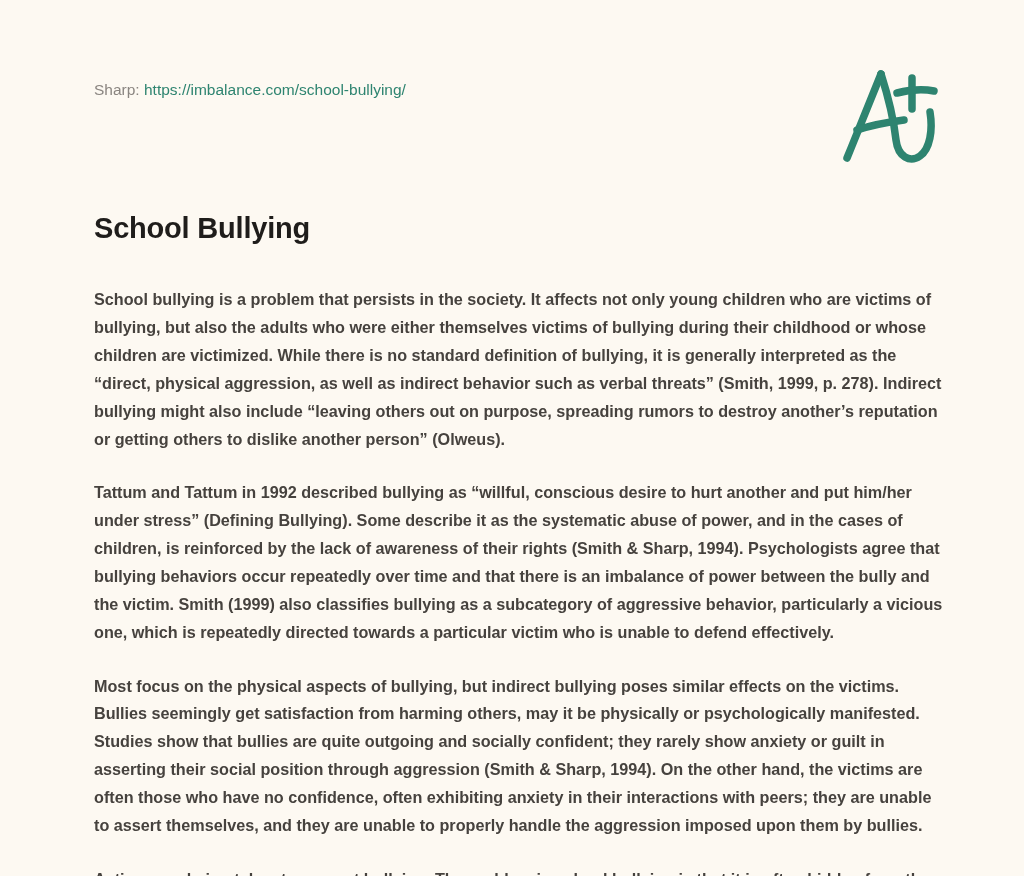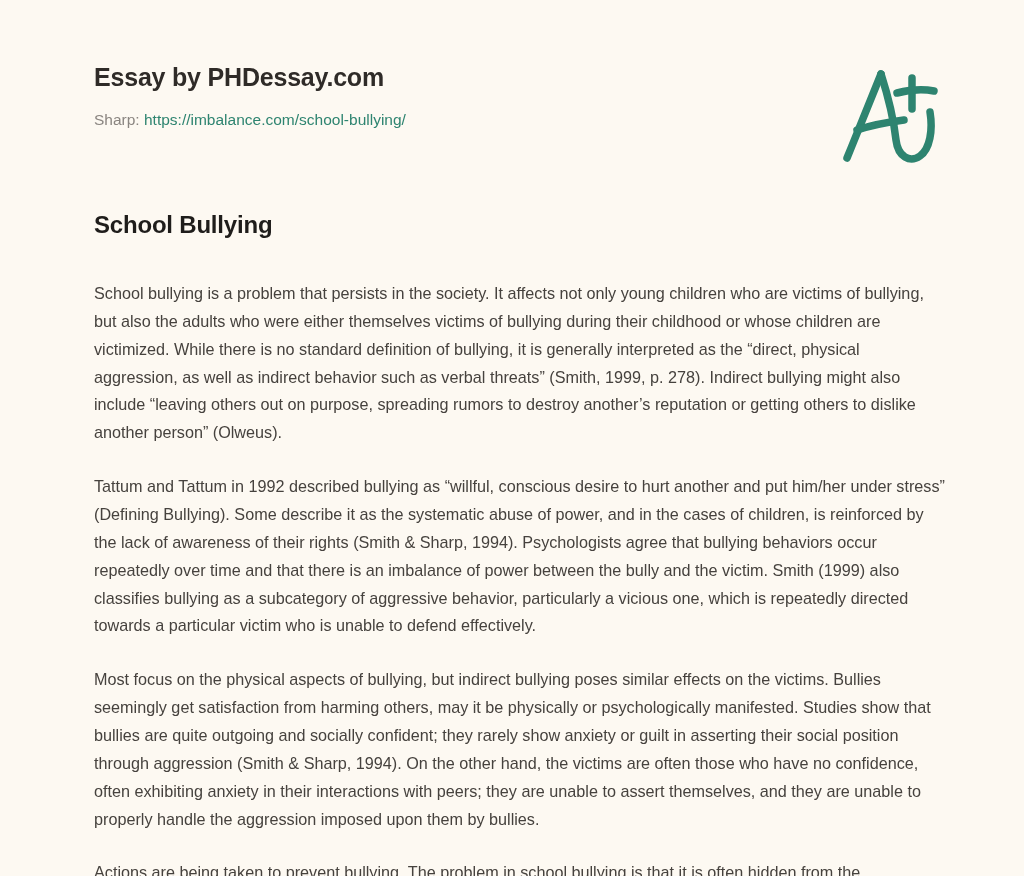--- a/index.html
+++ b/index.html
@@ -72,50 +72,50 @@
   
   .article {
     position: absolute;
     left: 94px;
     top: 210px;
     width: 852px;
   }
 
   .article-title {
     margin: 0;
-    font-size: 24px;
+    font-size: 29px;
     font-weight: bold;
     color: #1f1d1b;
     letter-spacing: -0.2px;
     line-height: 1.25;
   }
 
   .article-body {
     margin-top: 40px;
   }
 
   .article-body p {
     margin: 0 0 26px 0;
     font-size: 16.2px;
     line-height: 1.72;
     color: #46423e;
     text-align: left;
+    font-weight: bold;
   }
 
   .article-body p:last-child {
     margin-bottom: 0;
   }
 </style>
 </head>
 <body>
 
 <div class="page">
 
   <div class="header">
-    <div class="brand-line">Essay by PHDessay.com</div>
 
     <div class="source-line">
       <span>Sharp:</span>
       <a class="source-url" href="#">https://imbalance.com/school-bullying/</a>
     </div>
   </div>
 
   <div class="logo">
     <svg viewBox="0 0 112 110" xmlns="http://www.w3.org/2000/svg">
       <g fill="none" stroke="#2e8470" stroke-width="7.5" stroke-linecap="round" stroke-linejoin="round">

